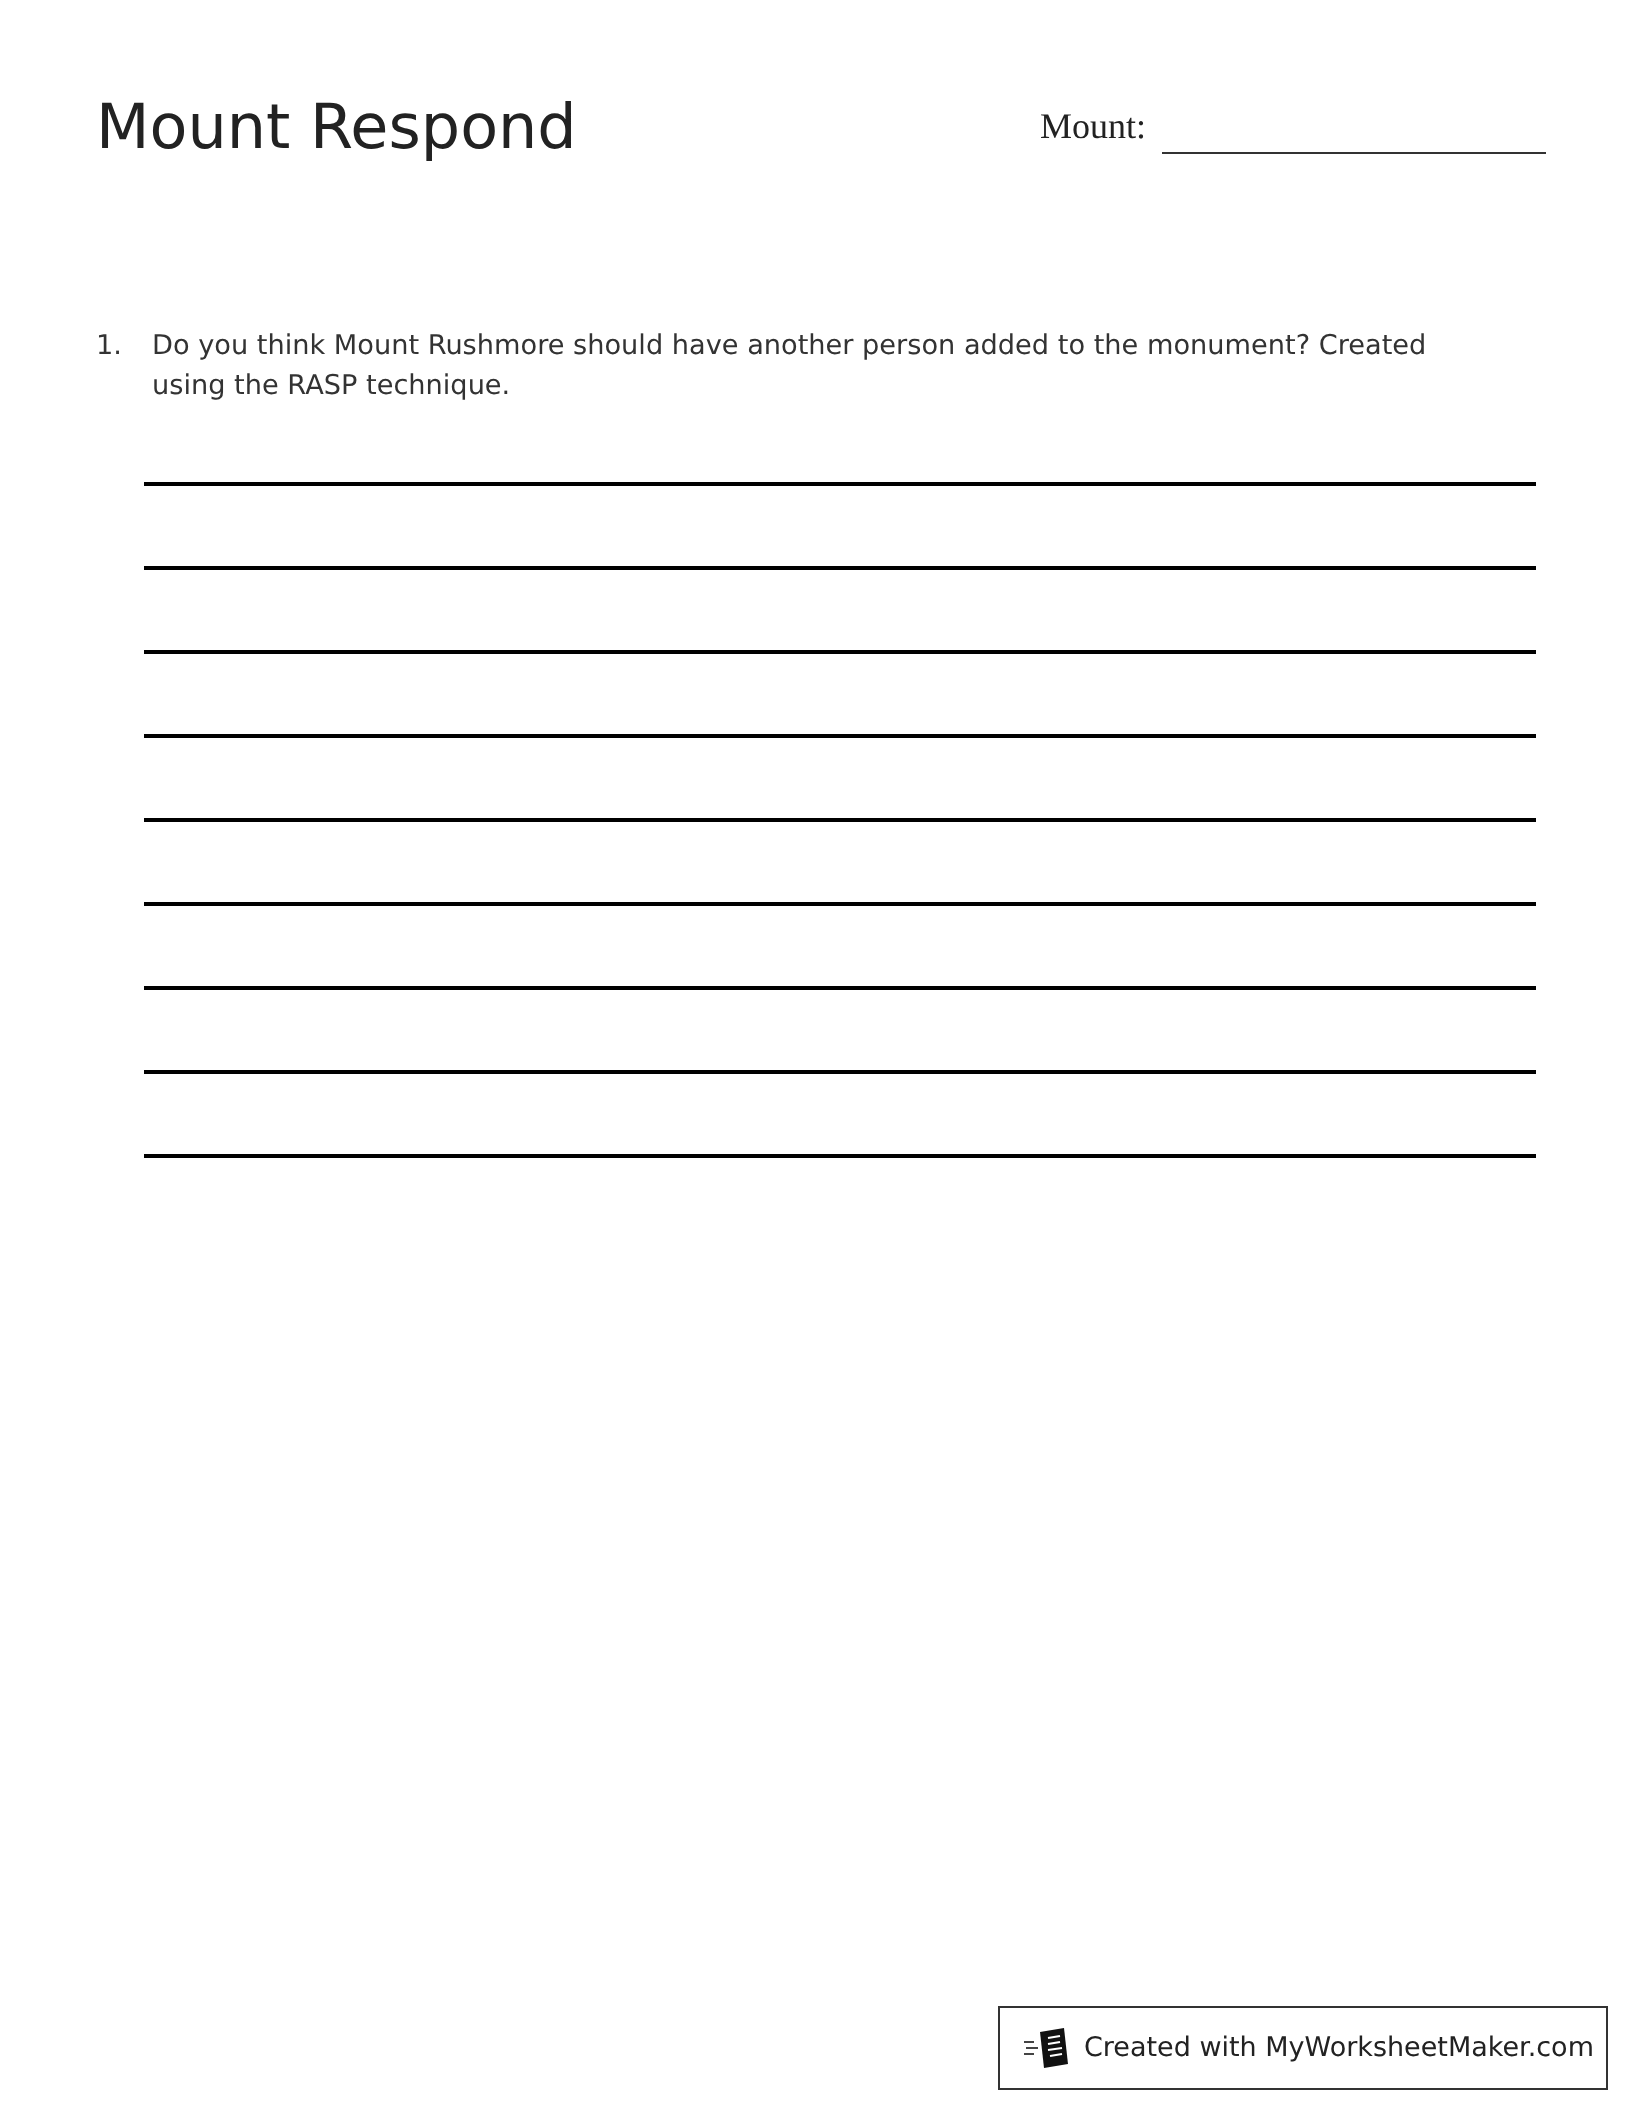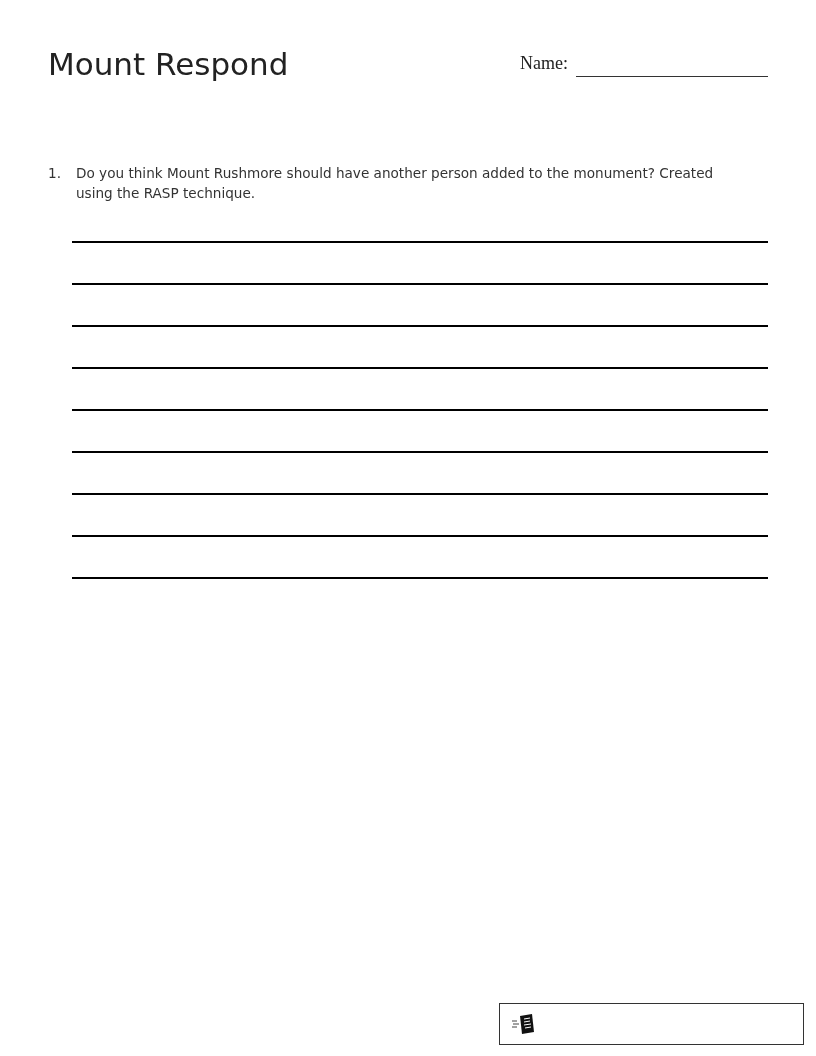--- a/index.html
+++ b/index.html
@@ -110,21 +110,21 @@
       color: #222;
       white-space: nowrap;
     }
   </style>
 </head>
 <body>
 
 <h1 class="title">Mount Respond</h1>
 
 <div class="name-field">
-  <span class="name-label">Name:</span>
+  <span class="name-label">Mount:</span>
   <span class="name-line"></span>
 </div>
 
 <div class="question">
   <span class="q-number">1.</span>
   <span class="q-text">Do you think Mount Rushmore should have another person added to the monument? Created using the RASP technique.</span>
 </div>
 
 <div class="answer-lines">
   <div class="answer-line"></div>
@@ -144,13 +144,14 @@
       <line x1="0" y1="8" x2="5" y2="8" stroke="#444" stroke-width="1"></line>
       <line x1="1" y1="11" x2="7" y2="11" stroke="#444" stroke-width="1"></line>
       <line x1="0" y1="14" x2="5" y2="14" stroke="#444" stroke-width="1"></line>
       <polygon points="8,3 20,1 22,19 10,21" fill="#111"></polygon>
       <line x1="12" y1="6" x2="18" y2="5" stroke="#fff" stroke-width="1"></line>
       <line x1="12" y1="9" x2="18" y2="8" stroke="#fff" stroke-width="1"></line>
       <line x1="12" y1="12" x2="19" y2="11" stroke="#fff" stroke-width="1"></line>
       <line x1="13" y1="15" x2="19" y2="14" stroke="#fff" stroke-width="1"></line>
     </svg>
   </span>
+  <span class="badge-text">Created with MyWorksheetMaker.com</span>
 </div>
 
 </body></html>

